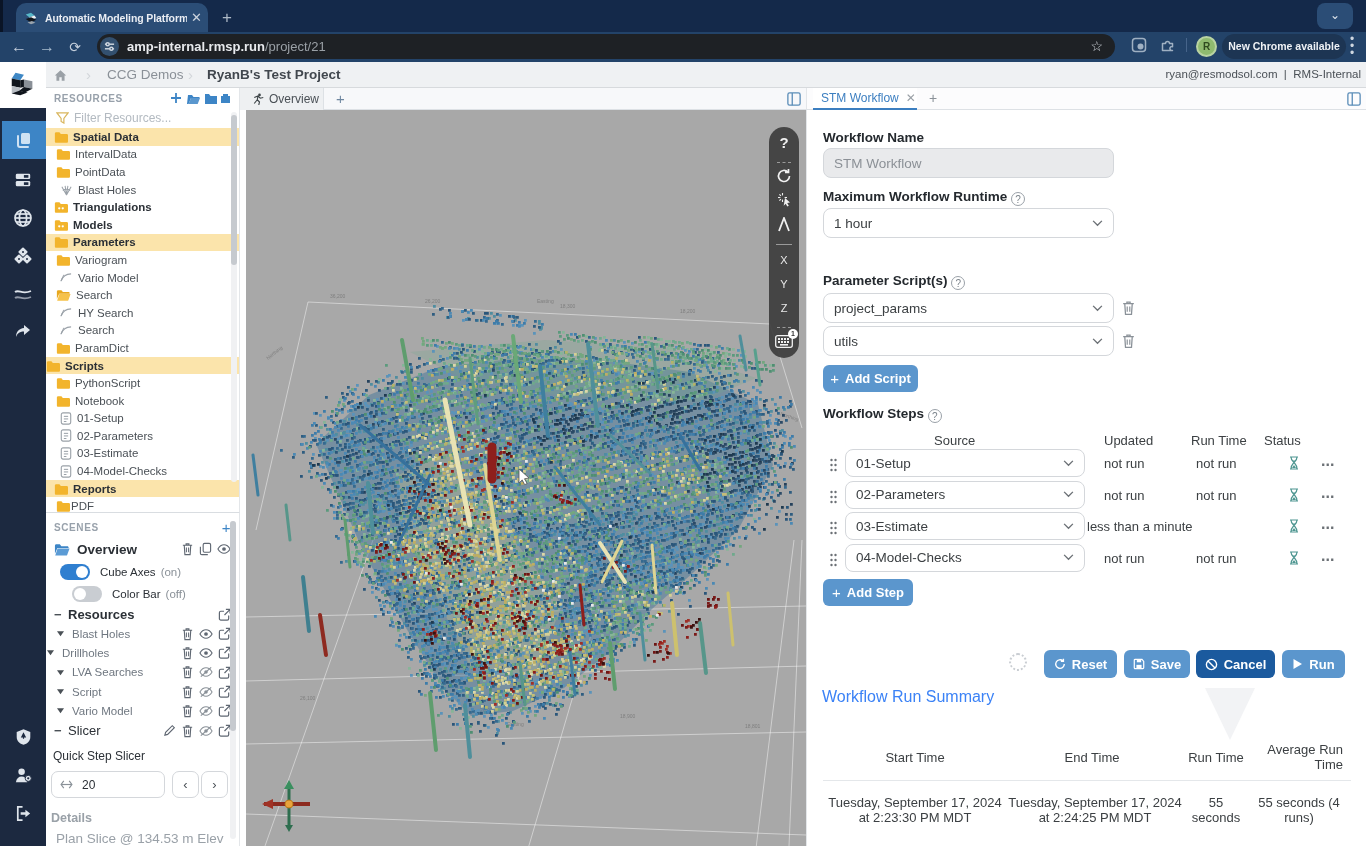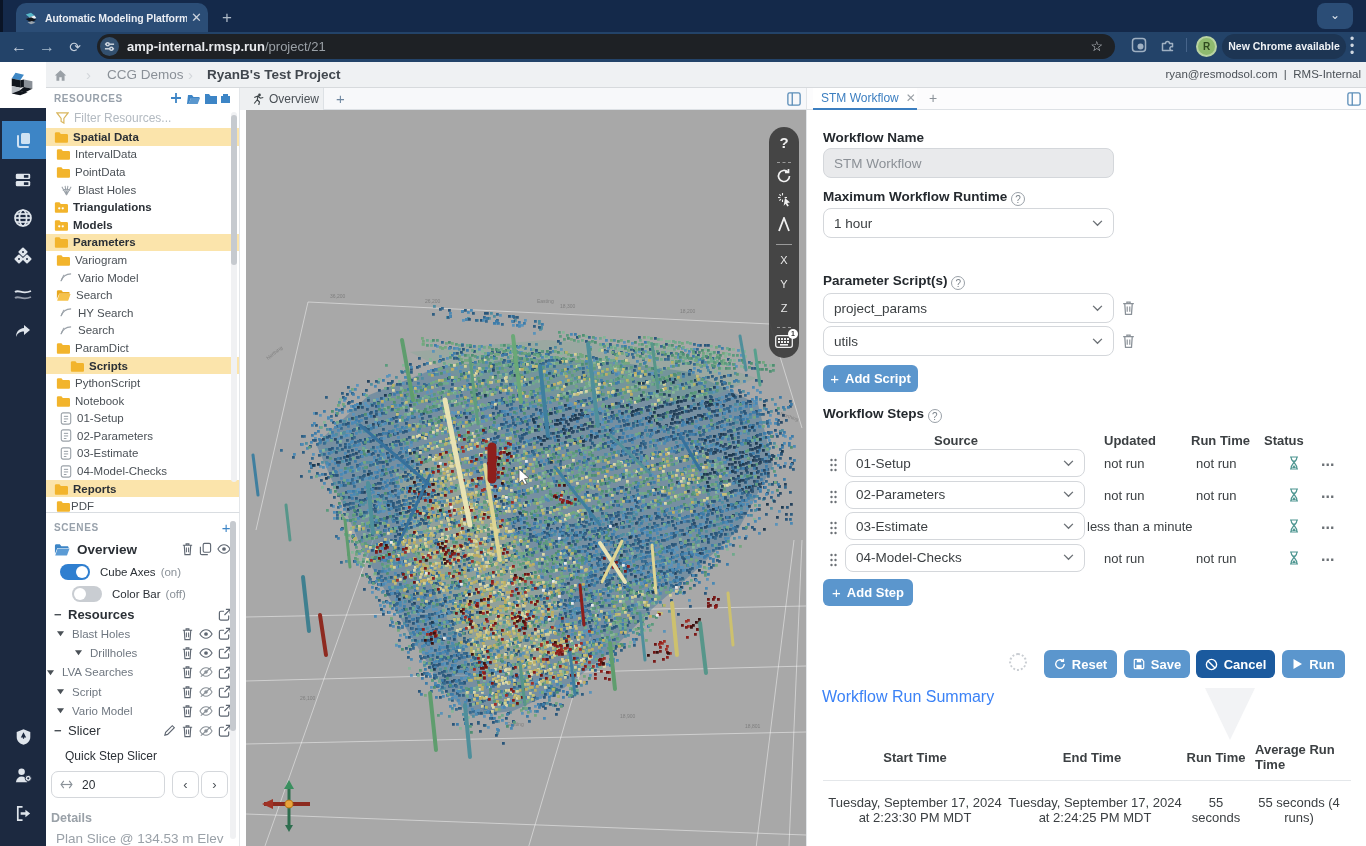--- a/index.html
+++ b/index.html
@@ -42,21 +42,21 @@
 .ctab{position:absolute;left:0;top:0;width:84px;height:22px;background:#eef0f2;border-right:1px solid #dde1e5;display:flex;align-items:center;font-size:12px;color:#4a5056}
 #canvas{left:246px;top:110px;width:560px;height:736px;background:#a8a8a8}
 
 #rtabs{left:806px;top:88px;width:560px;height:22px;background:#fcfcfd;border-bottom:1px solid #dde1e5;border-left:1px solid #e3e6e9}
 #rpanel{left:806px;top:110px;width:560px;height:736px;background:#fff;border-left:1px solid #e3e6e9;overflow:hidden}
 .lab{font-size:13.5px;font-weight:700;color:#24292e}
 .inp{position:absolute;left:16px;width:291px;height:30px;border:1px solid #d4d7db;border-radius:8px;background:#fff;font-size:13.5px;color:#3c4043;display:flex;align-items:center;padding:0 10px}
 .inp .cv{position:absolute;right:10px;color:#6b7075}
 .btn{position:absolute;background:#5b96cd;border-radius:6px;color:#fff;font-size:13px;font-weight:700;display:flex;align-items:center;justify-content:center;gap:6px}
 .qm{display:inline-block;width:14px;height:14px;border:1px solid #9aa1a8;border-radius:50%;color:#7a828a;font-size:10px;text-align:center;line-height:13px;font-weight:400;vertical-align:-2px}
-.th{font-size:13px;font-weight:700;color:#3c4043}
+.th{font-size:13px;font-weight:400;color:#3c4043}
 .td{font-size:13px;color:#3c4043}
 svg{display:block}
 
 .tgl{width:30px;height:16px;border-radius:8px;background:#c9cdd2;position:relative;display:inline-block}
 .tgl.on{background:#2f7fd0}
 .tgl i{position:absolute;top:2px;left:2px;width:12px;height:12px;border-radius:50%;background:#fff}
 .tgl.on i{left:16px}
 .ics{display:flex;gap:5px;margin-right:8px;align-items:center}
 .fi{flex:none}
 </style></head>
@@ -299,21 +299,21 @@
         <path d="M1 10l3-7" stroke="#9aa1a8" stroke-width="1" fill="none"></path>
       </svg>
       <span style="margin-left:5px">Search</span>
     </div>
 <div class="rowi " style="padding-left:10px">
       <svg class="fi" width="14" height="12" viewBox="0 0 16 13">
         <path d="M1 2.5C1 1.7 1.6 1 2.4 1h3.8l1.6 2h6.8c.8 0 1.4.7 1.4 1.5v7c0 .8-.6 1.5-1.4 1.5H2.4C1.6 13 1 12.3 1 11.5z" fill="#f2b42c"></path>
       </svg>
       <span style="margin-left:5px">ParamDict</span>
     </div>
-<div class="rowi hl" style="padding-left:24px">
+<div class="rowi hl" style="padding-left:0">
       <svg class="fi" width="14" height="12" viewBox="0 0 16 13">
         <path d="M1 2.5C1 1.7 1.6 1 2.4 1h3.8l1.6 2h6.8c.8 0 1.4.7 1.4 1.5v7c0 .8-.6 1.5-1.4 1.5H2.4C1.6 13 1 12.3 1 11.5z" fill="#f2b42c"></path>
       </svg>
       <span style="margin-left:5px"><b>Scripts</b></span>
     </div>
 <div class="rowi " style="padding-left:10px">
       <svg class="fi" width="14" height="12" viewBox="0 0 16 13">
         <path d="M1 2.5C1 1.7 1.6 1 2.4 1h3.8l1.6 2h6.8c.8 0 1.4.7 1.4 1.5v7c0 .8-.6 1.5-1.4 1.5H2.4C1.6 13 1 12.3 1 11.5z" fill="#f2b42c"></path>
       </svg>
       <span style="margin-left:5px">PythonScript</span>
@@ -439,42 +439,42 @@
         <svg width="14" height="12" viewBox="0 0 15 12">
           <path d="M1 6C3 2.5 5 1.5 7.5 1.5S12 2.5 14 6c-2 3.5-4 4.5-6.5 4.5S3 9.5 1 6z" fill="none" stroke="#5f6772" stroke-width="1.2"></path>
           <circle cx="7.5" cy="6" r="2" fill="#5f6772"></circle>
         </svg>
         <svg width="13" height="13" viewBox="0 0 14 14">
           <path d="M11.5 8v3.5a1.5 1.5 0 0 1-1.5 1.5H3a1.5 1.5 0 0 1-1.5-1.5V5A1.5 1.5 0 0 1 3 3.5h3.5" fill="none" stroke="#5f6772" stroke-width="1.3"></path>
           <path d="M8.5 1.5H13V6M13 1.5L7 7.5" fill="none" stroke="#5f6772" stroke-width="1.3"></path>
         </svg>
       </span>
     </div>
-<div class="rowi" style="height:19.3px;padding-left:28px;color:#6f7780">
+<div class="rowi" style="height:19.3px;padding-left:0;color:#6f7780">
       <svg width="9" height="7" viewBox="0 0 10 8">
         <path d="M1 1.5h8L5 7z" fill="#4a5056"></path>
       </svg>
       <span style="margin-left:7px">Drillholes</span>
       <span style="flex:1"></span>
       <span class="ics">
         <svg width="13" height="14" viewBox="0 0 14 15">
           <path d="M2 3.5h10M5.5 3.5V2h3v1.5M3.5 3.5l.7 10h5.6l.7-10" fill="none" stroke="#5f6772" stroke-width="1.2"></path>
           <path d="M5.8 6v5M8.2 6v5" stroke="#5f6772" stroke-width="1.1"></path>
         </svg>
         <svg width="14" height="12" viewBox="0 0 15 12">
           <path d="M1 6C3 2.5 5 1.5 7.5 1.5S12 2.5 14 6c-2 3.5-4 4.5-6.5 4.5S3 9.5 1 6z" fill="none" stroke="#5f6772" stroke-width="1.2"></path>
           <circle cx="7.5" cy="6" r="2" fill="#5f6772"></circle>
         </svg>
         <svg width="13" height="13" viewBox="0 0 14 14">
           <path d="M11.5 8v3.5a1.5 1.5 0 0 1-1.5 1.5H3a1.5 1.5 0 0 1-1.5-1.5V5A1.5 1.5 0 0 1 3 3.5h3.5" fill="none" stroke="#5f6772" stroke-width="1.3"></path>
           <path d="M8.5 1.5H13V6M13 1.5L7 7.5" fill="none" stroke="#5f6772" stroke-width="1.3"></path>
         </svg>
       </span>
     </div>
-<div class="rowi" style="height:19.3px;color:#6f7780">
+<div class="rowi" style="height:19.3px;padding-left:10px;color:#6f7780">
       <svg width="9" height="7" viewBox="0 0 10 8">
         <path d="M1 1.5h8L5 7z" fill="#4a5056"></path>
       </svg>
       <span style="margin-left:7px">LVA Searches</span>
       <span style="flex:1"></span>
       <span class="ics">
         <svg width="13" height="14" viewBox="0 0 14 15">
           <path d="M2 3.5h10M5.5 3.5V2h3v1.5M3.5 3.5l.7 10h5.6l.7-10" fill="none" stroke="#5f6772" stroke-width="1.2"></path>
           <path d="M5.8 6v5M8.2 6v5" stroke="#5f6772" stroke-width="1.1"></path>
         </svg>
@@ -549,21 +549,21 @@
           <path d="M1 6C3 2.5 5 1.5 7.5 1.5S12 2.5 14 6c-2 3.5-4 4.5-6.5 4.5S3 9.5 1 6z" fill="none" stroke="#8a9198" stroke-width="1.1"></path>
           <circle cx="7.5" cy="6" r="1.9" fill="#8a9198"></circle>
           <line x1="2" y1="11" x2="13" y2="1" stroke="#8a9198" stroke-width="1.3"></line>
         </svg>
         <svg width="13" height="13" viewBox="0 0 14 14">
           <path d="M11.5 8v3.5a1.5 1.5 0 0 1-1.5 1.5H3a1.5 1.5 0 0 1-1.5-1.5V5A1.5 1.5 0 0 1 3 3.5h3.5" fill="none" stroke="#5f6772" stroke-width="1.3"></path>
           <path d="M8.5 1.5H13V6M13 1.5L7 7.5" fill="none" stroke="#5f6772" stroke-width="1.3"></path>
         </svg>
       </span>
     </div>
-<div style="position:absolute;left:19px;top:236px;font-size:12px;color:#2b3036">Quick Step Slicer</div>
+<div style="position:absolute;left:7px;top:236px;font-size:12px;color:#2b3036">Quick Step Slicer</div>
 <div style="position:absolute;left:5px;top:258px;width:114px;height:27px;border:1px solid #d4d7db;border-radius:7px;display:flex;align-items:center;padding:0 8px;font-size:12px;color:#2b3036">
       <svg width="13" height="9" viewBox="0 0 14 10">
         <path d="M4 1L1 5l3 4M10 1l3 4-3 4" fill="none" stroke="#8a9198" stroke-width="1.3"></path>
         <line x1="1" y1="5" x2="13" y2="5" stroke="#8a9198" stroke-width="1.3"></line>
       </svg>
       <span style="margin-left:9px">20</span>
     </div>
 <div style="position:absolute;left:126px;top:258px;width:27px;height:27px;border:1px solid #d4d7db;border-radius:7px;text-align:center;line-height:25px;color:#4a5056;font-size:13px">‹</div>
 <div style="position:absolute;left:155px;top:258px;width:27px;height:27px;border:1px solid #d4d7db;border-radius:7px;text-align:center;line-height:25px;color:#4a5056;font-size:13px">›</div>
 <div style="position:absolute;left:5px;top:298px;font-size:12.5px;color:#9aa1a8;font-weight:700">Details</div>
@@ -901,19 +901,19 @@
         <line x1="3.2" y1="3.2" x2="10.8" y2="10.8" stroke="#fff" stroke-width="1.5"></line>
       </svg>Cancel</div>
 <div class="btn" style="left:475px;top:540px;width:63px;height:28px"><svg width="11" height="12" viewBox="0 0 11 12">
         <path d="M1.5 1l8.5 5-8.5 5z" fill="#fff"></path>
       </svg>Run</div>
 <div class="abs" style="left:398px;top:578px;width:0;height:0;border-left:25px solid transparent;border-right:25px solid transparent;border-top:52px solid #f2f3f5"></div>
 <div class="abs" style="left:15px;top:578px;font-size:16px;color:#3b82f6">Workflow Run Summary</div>
 <div class="th abs" style="left:48px;top:640px;width:120px;text-align:center">Start Time</div>
 <div class="th abs" style="left:230px;top:640px;width:110px;text-align:center">End Time</div>
 <div class="th abs" style="left:377px;top:640px;width:64px;text-align:center">Run Time</div>
-<div class="th abs" style="left:448px;top:632px;width:88px;text-align:left">Average Run Time</div>
+<div class="th abs" style="left:448px;top:632px;width:88px;text-align:right">Average Run Time</div>
 <div class="abs" style="left:16px;top:670px;width:528px;height:1px;background:#e4e7ea"></div>
 <div class="td abs" style="left:18px;top:685px;width:180px;text-align:center">Tuesday, September 17, 2024 at 2:23:30 PM MDT</div>
 <div class="td abs" style="left:198px;top:685px;width:180px;text-align:center">Tuesday, September 17, 2024 at 2:24:25 PM MDT</div>
 <div class="td abs" style="left:377px;top:685px;width:64px;text-align:center">55 seconds</div>
 <div class="td abs" style="left:448px;top:685px;width:88px;text-align:center">55 seconds (4 runs)</div>
   </div>
 
 </body></html>

